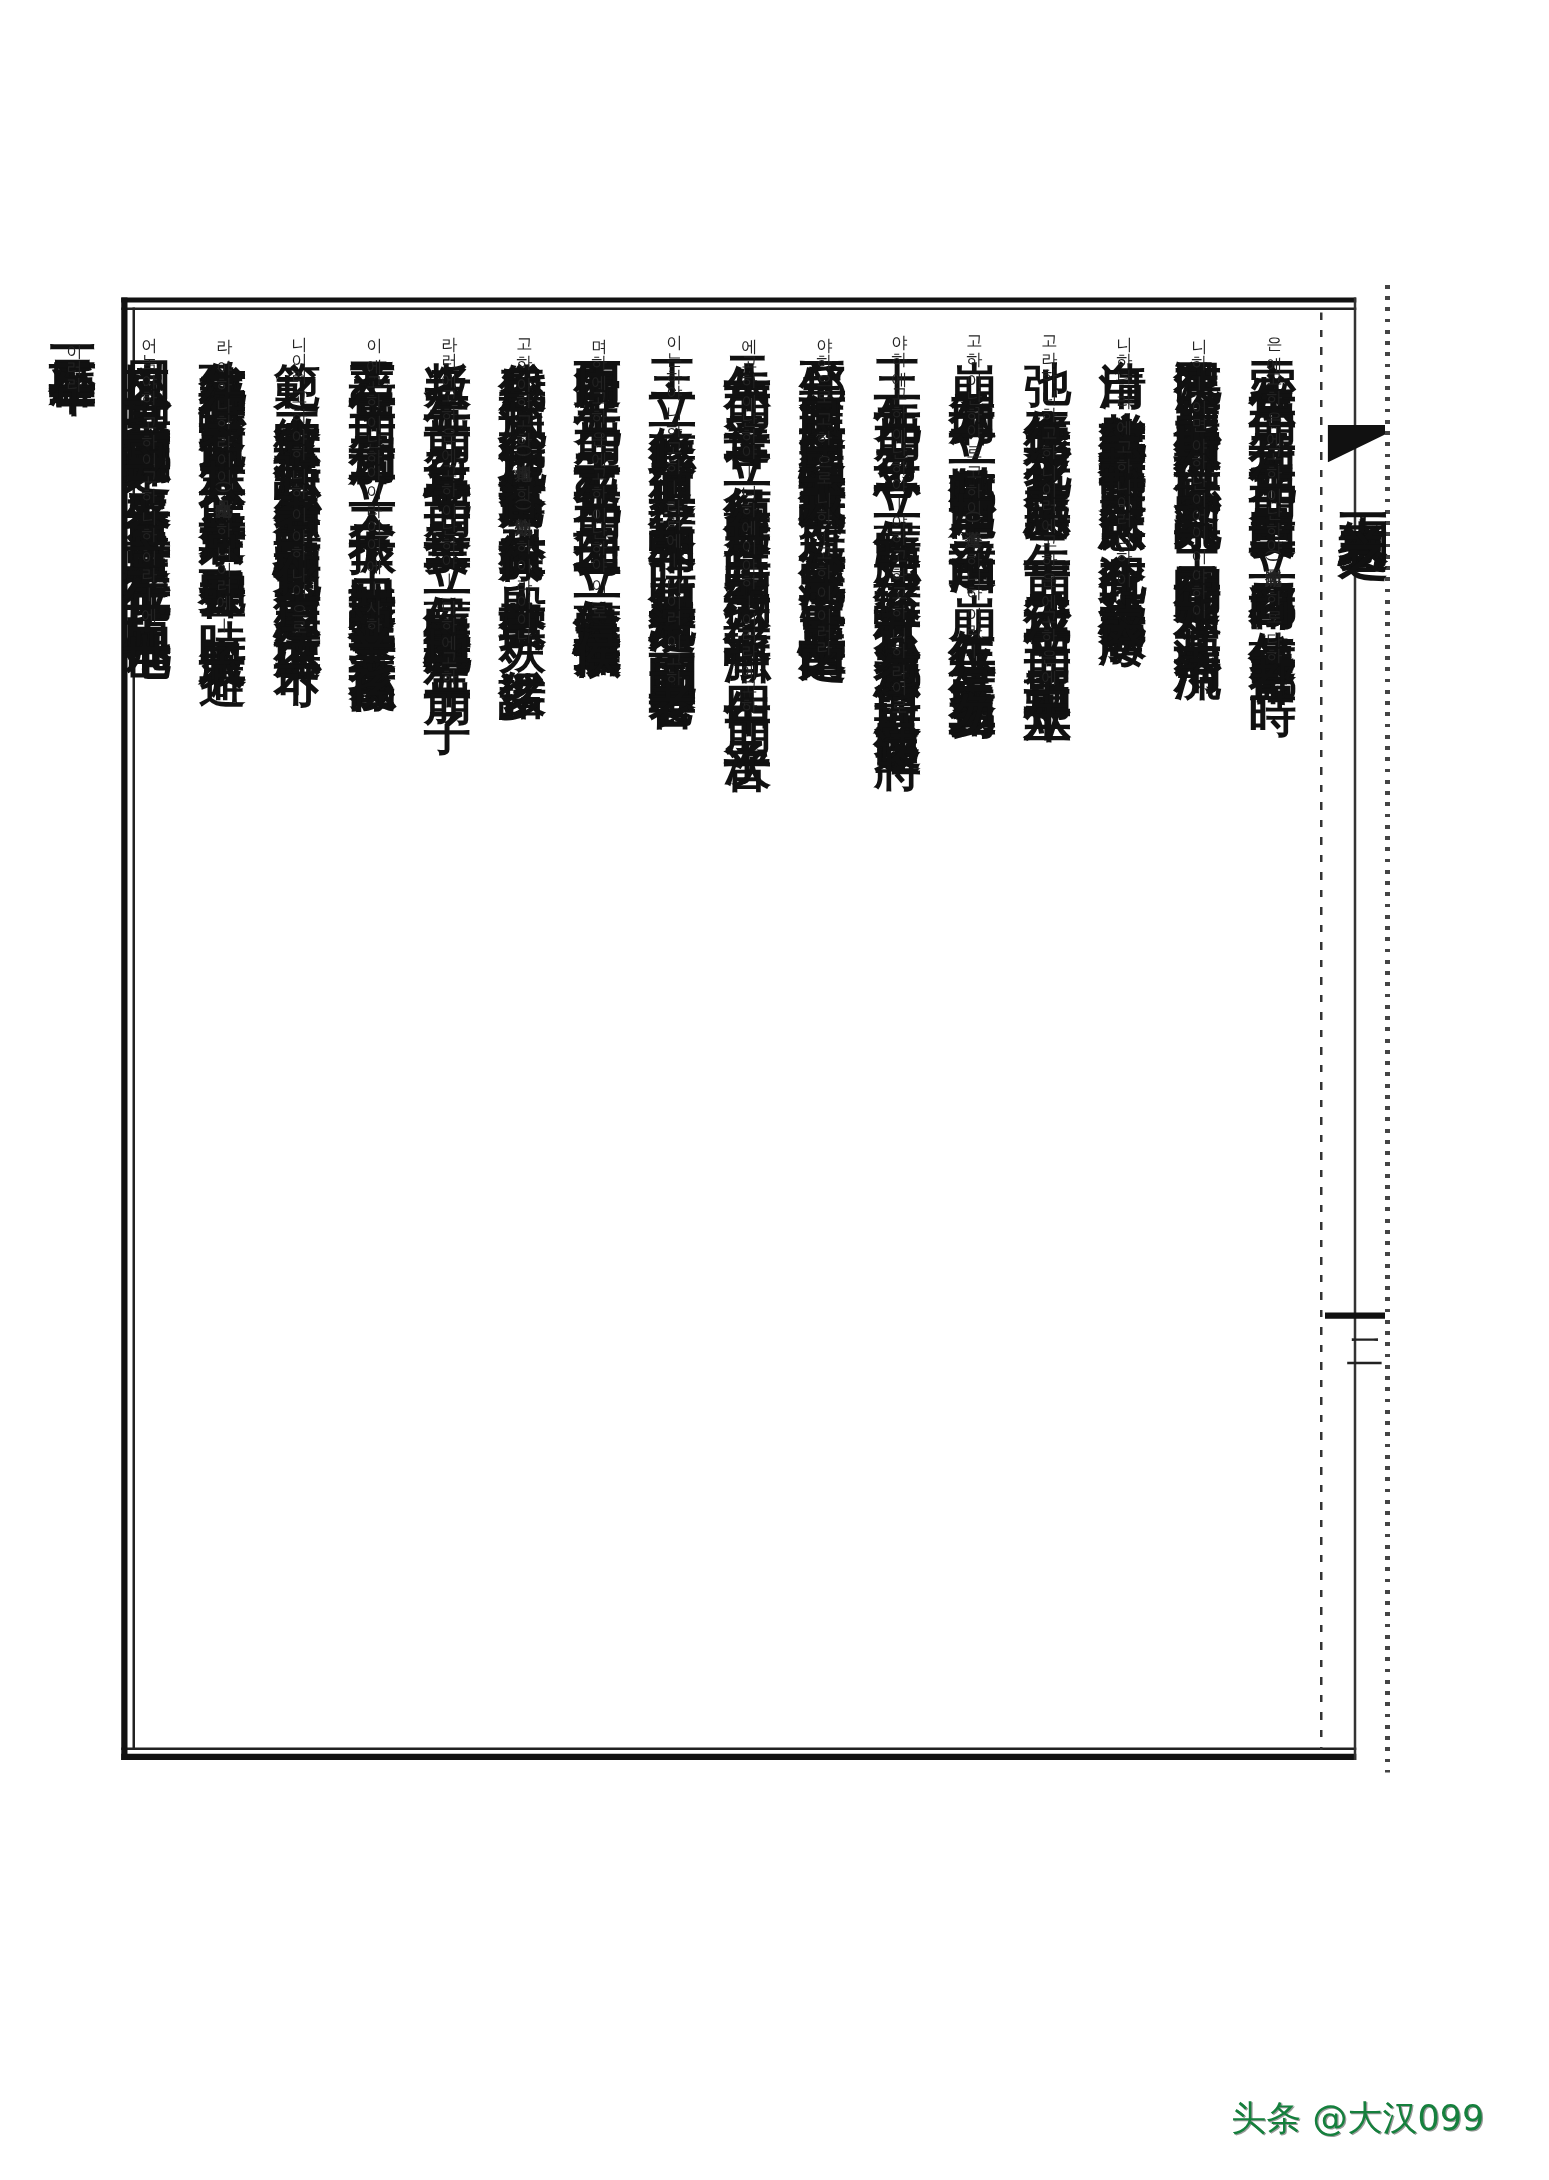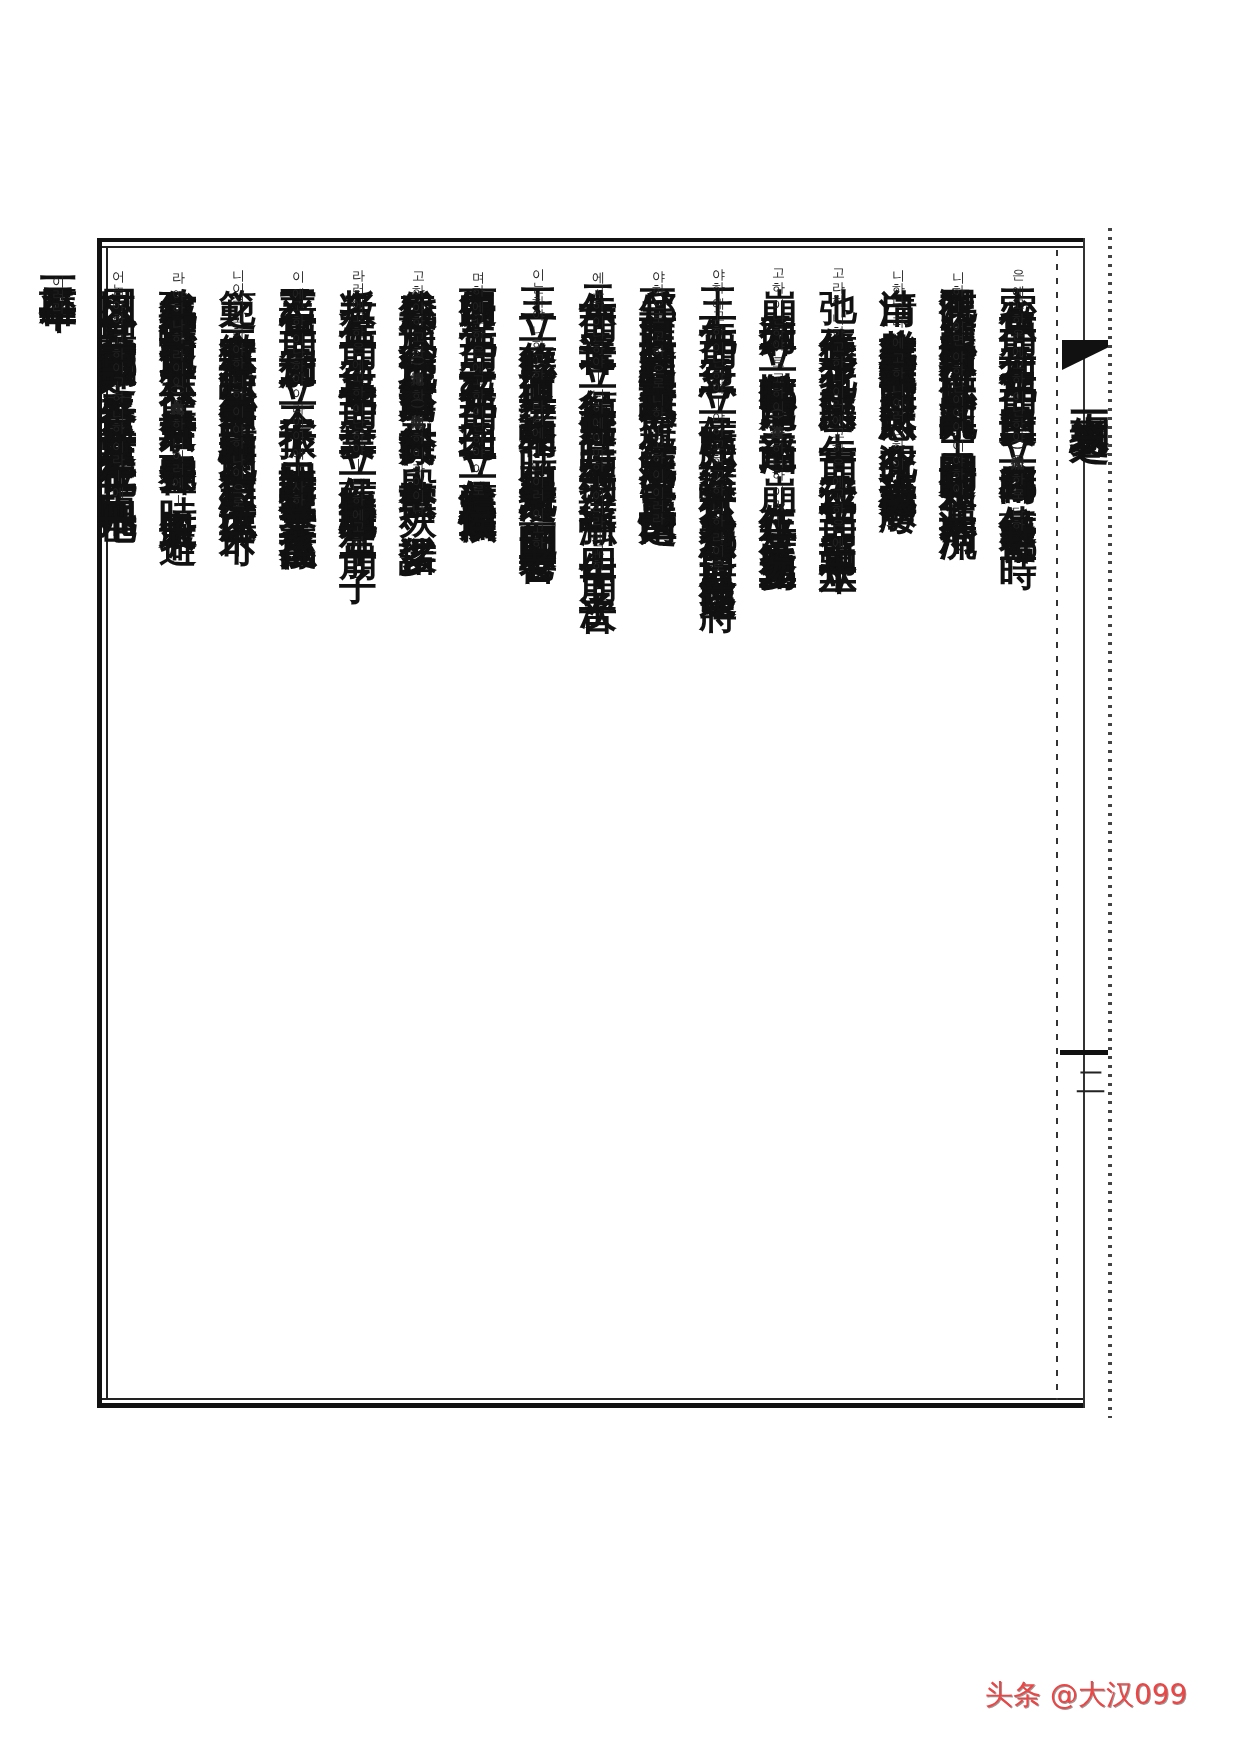--- a/index.html
+++ b/index.html
@@ -27,21 +27,21 @@
   .margin-bar { position: absolute; left: 1060px; top: 1050px; width: 48px; height: 5px; background: #111; }
 
   .text-area { position: absolute; left: 118px; top: 258px; width: 930px; height: 1130px;
                display: flex; flex-direction: row-reverse; justify-content: space-between; }
   .col { writing-mode: vertical-rl; font-size: 38px; line-height: 60px; width: 60px;
          font-weight: bold; letter-spacing: 1px; white-space: nowrap; color: #111; }
   .col .r { font-size: 13px; font-weight: normal; letter-spacing: 0; color: #222; }
   .col .n { font-size: 14px; font-weight: normal; letter-spacing: 0; color: #222; }
 
   .watermark { position: absolute; left: 985px; top: 1676px; font-family: "DejaVu Sans", sans-serif;
-               font-size: 28px; color: #ef4444; text-shadow: 1px 1px 0 #999; }
+               font-size: 28px; color: #15803d; text-shadow: 1px 1px 0 #999; }
 </style>
 </head>
 <body>
 
 <div class="page-frame">
   <div class="frame-top-1"></div>
   <div class="frame-top-2"></div>
   <div class="frame-bot-1"></div>
   <div class="frame-bot-2"></div>
   <div class="frame-left-1"></div>

